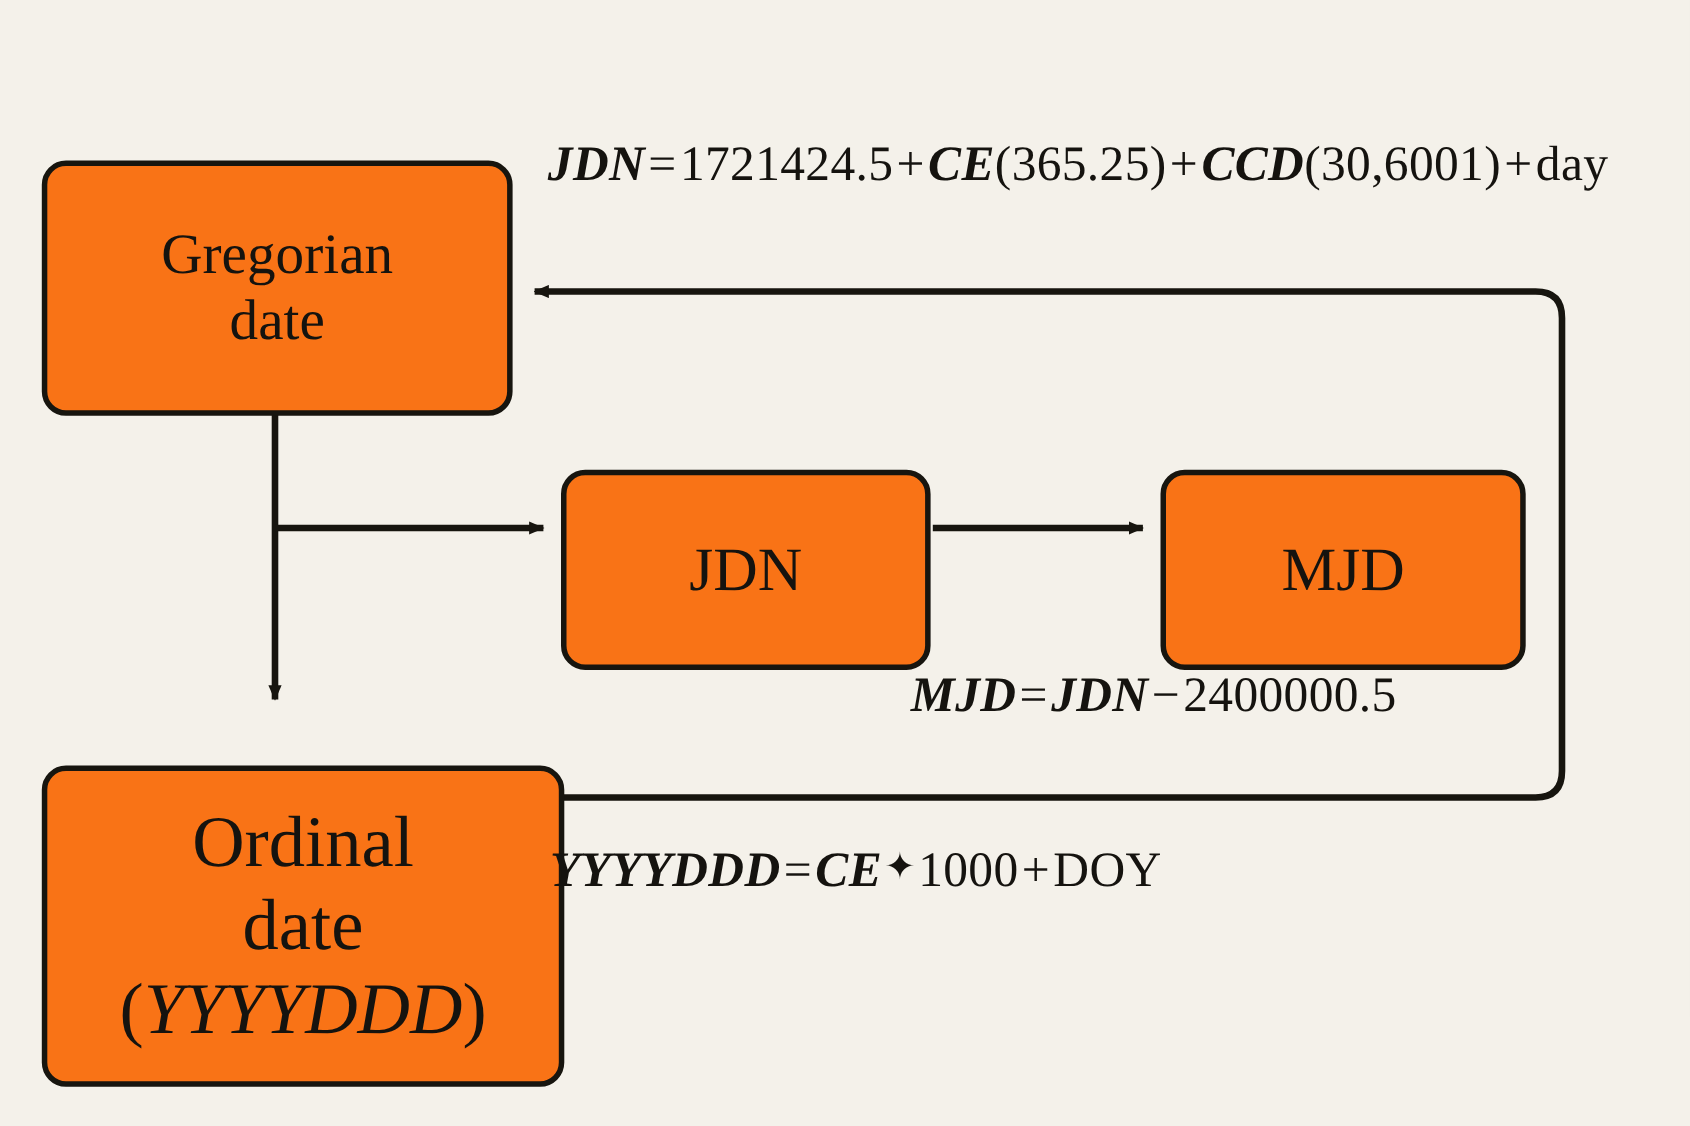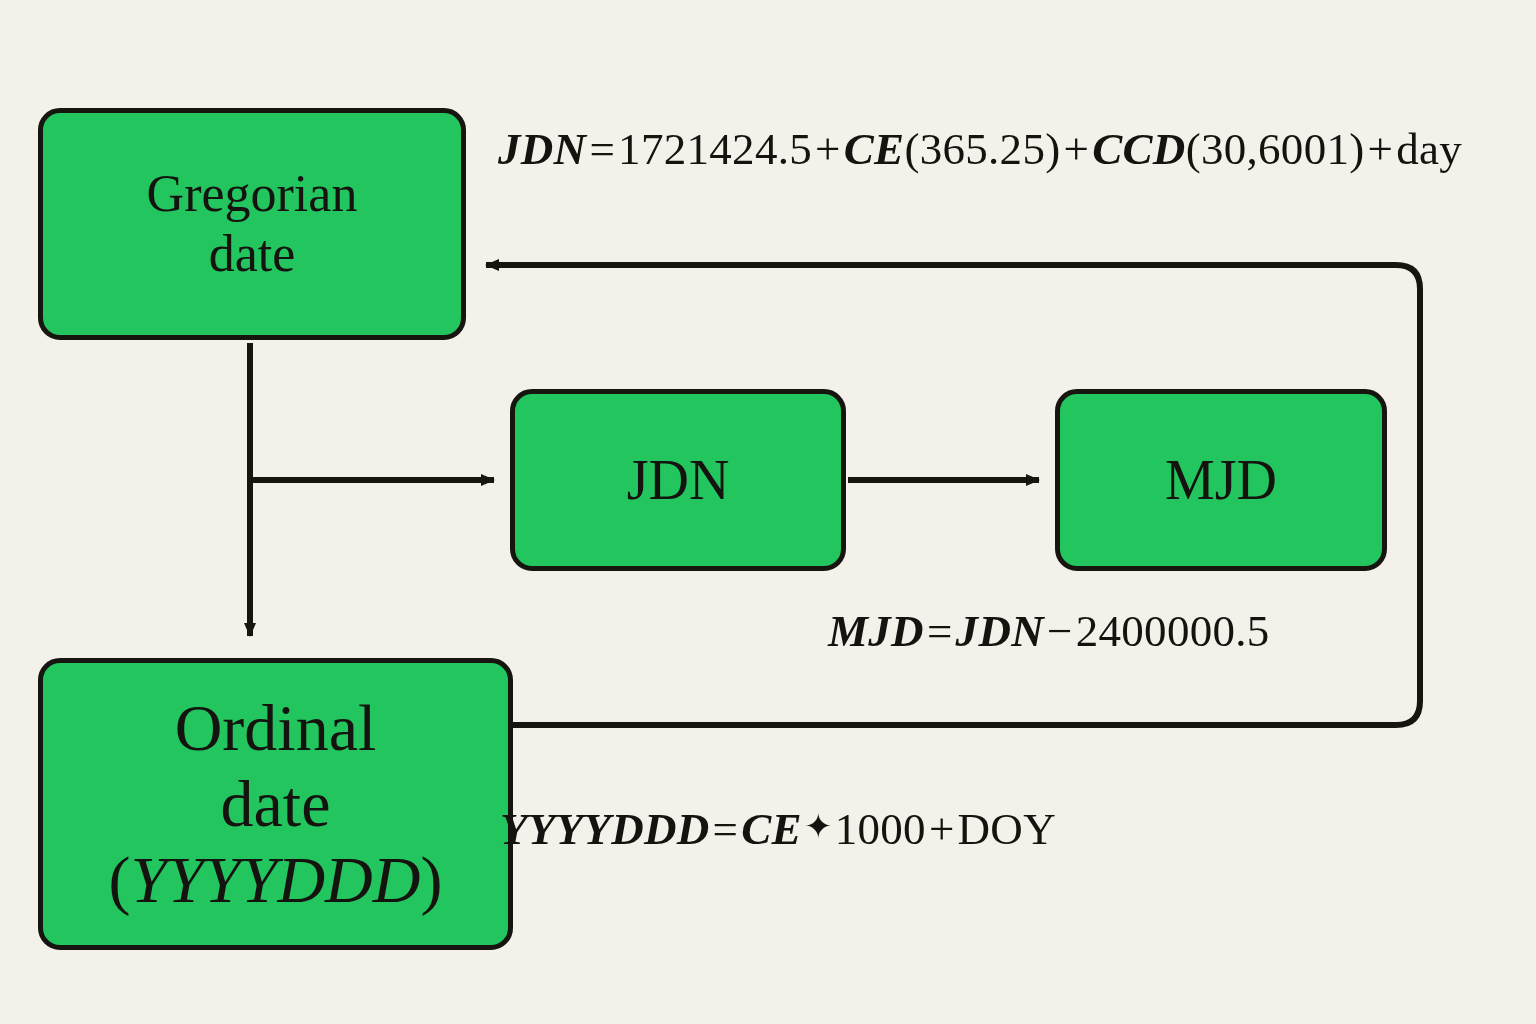--- a/index.html
+++ b/index.html
@@ -21,28 +21,29 @@
   #wires {
     position: absolute;
     left: 0; top: 0;
     width: 1536px;
     height: 1024px;
   }
   
   .node {
     position: absolute;
     box-sizing: border-box;
-    background: #22c55e;
+    background: #f97316;
     border: 5px solid #17150f;
     border-radius: 22px;
     display: flex;
     align-items: center;
     justify-content: center;
     text-align: center;
     line-height: 1.15;
+    margin-top: 38px;
   }
   .node-label {
     display: block;
     padding: 0 10px;
   }
   #node-gregorian {
     left: 38px;  top: 108px;
     width: 428px; height: 232px;
     font-size: 52px;
   }
@@ -81,21 +82,20 @@
     width: 800px;
     white-space: normal;
     font-family: Liberation Serif, serif;
   }
   #formula-mjd {
     left: 828px; top: 604px;
   }
   #formula-ordinal {
     left: 500px; top: 760px;
     line-height: 1.35;
-    margin-top: 39px;
   }
   .formula-line { display: block; }
   .star {
     font-style: normal;
     font-size: 34px;
     vertical-align: 14%;
     padding: 0 2px;
   }
 </style>
 </head>

